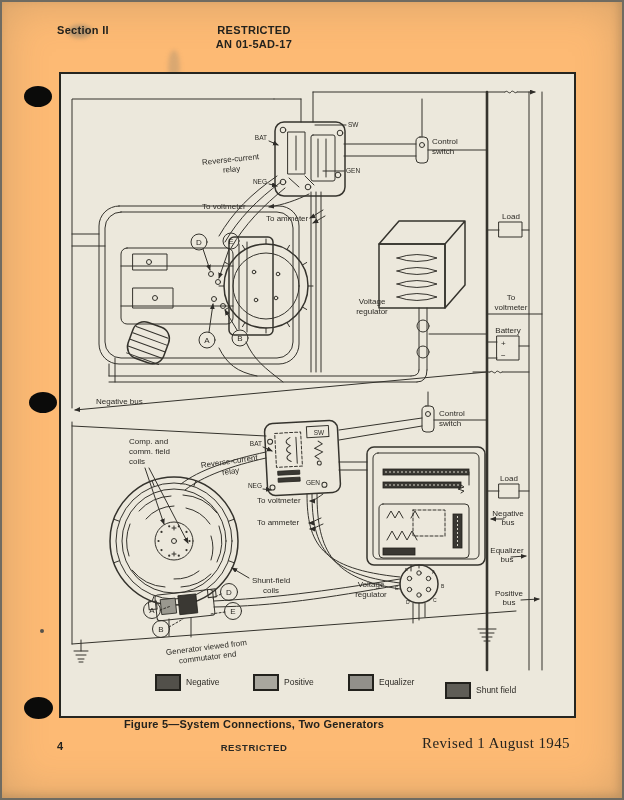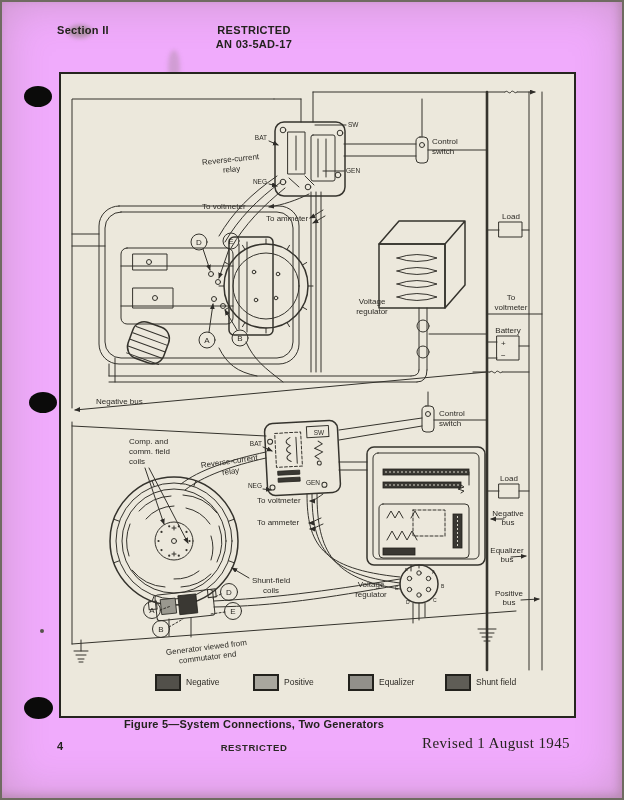--- a/index.html
+++ b/index.html
@@ -1,17 +1,17 @@
 <!DOCTYPE html>
 <html><head>
 <meta charset="utf-8">
 <style>
   html,body{margin:0;padding:0;}
   body{width:624px;height:800px;background:#6f6b61;font-family:"Liberation Sans",sans-serif;}
-  .page{position:absolute;left:2px;top:2px;width:620px;height:796px;background:#f0abfc;
+  .page{position:absolute;left:2px;top:2px;width:620px;height:796px;background:#fdba74;
         box-shadow:inset 0 0 45px rgba(110,100,80,.28), inset -3px -3px 8px rgba(90,80,60,.25);overflow:hidden;}
   .abs{position:absolute;}
   .hdr{font-weight:bold;font-size:11px;color:#23221d;letter-spacing:.3px;}
   .center{left:0;width:504px;text-align:center;}
   .figure{position:absolute;left:57px;top:70px;width:513px;height:642px;border:2px solid #26251f;background:#ece8dc;}
   .figure svg{position:absolute;left:0;top:0;}
   .caption{top:716px;font-weight:bold;font-size:11px;color:#23221d;letter-spacing:.2px;}
   .pgnum{left:55px;top:738px;font-weight:bold;font-size:11px;color:#23221d;}
   .f-restricted{top:740px;font-weight:bold;font-size:9.5px;letter-spacing:.6px;color:#2a2924;}
   .revision{top:733px;right:52px;font-family:"Liberation Serif",serif;font-size:15px;color:#26241f;letter-spacing:.4px;}
@@ -41,21 +41,21 @@
 
   <div class="hole" style="left:22px;top:84px;width:28px;height:21px;"></div>
   <div class="hole" style="left:27px;top:390px;width:28px;height:21px;"></div>
   <div class="hole" style="left:22px;top:695px;width:29px;height:22px;"></div>
   <div class="hole" style="left:38px;top:627px;width:4px;height:4px;background:#55524a;"></div>
   <div class="smudge" style="left:66px;top:23px;width:24px;height:13px;background:rgba(130,122,108,.55);"></div>
   <div class="smudge" style="left:166px;top:48px;width:12px;height:34px;background:rgba(130,122,108,.28);"></div>
 
   <div class="abs hdr" style="left:55px;top:22px;">Section II</div>
   <div class="abs hdr center" style="top:22px;">RESTRICTED</div>
-  <div class="abs hdr center" style="top:36px;">AN 03-5AD-17</div>
+  <div class="abs hdr center" style="top:36px;">AN 01-5AD-17</div>
 
   <div class="figure">
   <svg width="513" height="642" viewBox="0 0 513 642">
     <defs>
       <marker id="ah" markerWidth="8" markerHeight="8" refX="5.2" refY="2.5" orient="auto">
         <path d="M0,0 L6,2.5 L0,5 Z" fill="#2e2c28"></path>
       </marker>
     </defs>
 
     <g>
@@ -392,21 +392,21 @@
     <span class="lbl">Negative</span>
   </div>
   <div class="legend-item" style="left:251px;">
     <span class="sw" style="background-color: rgb(169, 167, 158);"></span>
     <span class="lbl">Positive</span>
   </div>
   <div class="legend-item" style="left:346px;">
     <span class="sw" style="background-color: rgb(146, 144, 138);"></span>
     <span class="lbl">Equalizer</span>
   </div>
-  <div class="legend-item" style="left:443px;">
+  <div class="legend-item" style="left:443px;margin-top:8px;">
     <span class="sw" style="background-color: rgb(95, 93, 86);"></span>
     <span class="lbl">Shunt field</span>
   </div>
 
   <div class="abs caption center">Figure 5—System Connections, Two Generators</div>
   <div class="abs pgnum">4</div>
   <div class="abs f-restricted center">RESTRICTED</div>
   <div class="abs revision">Revised 1 August 1945</div>
 
 </div>

